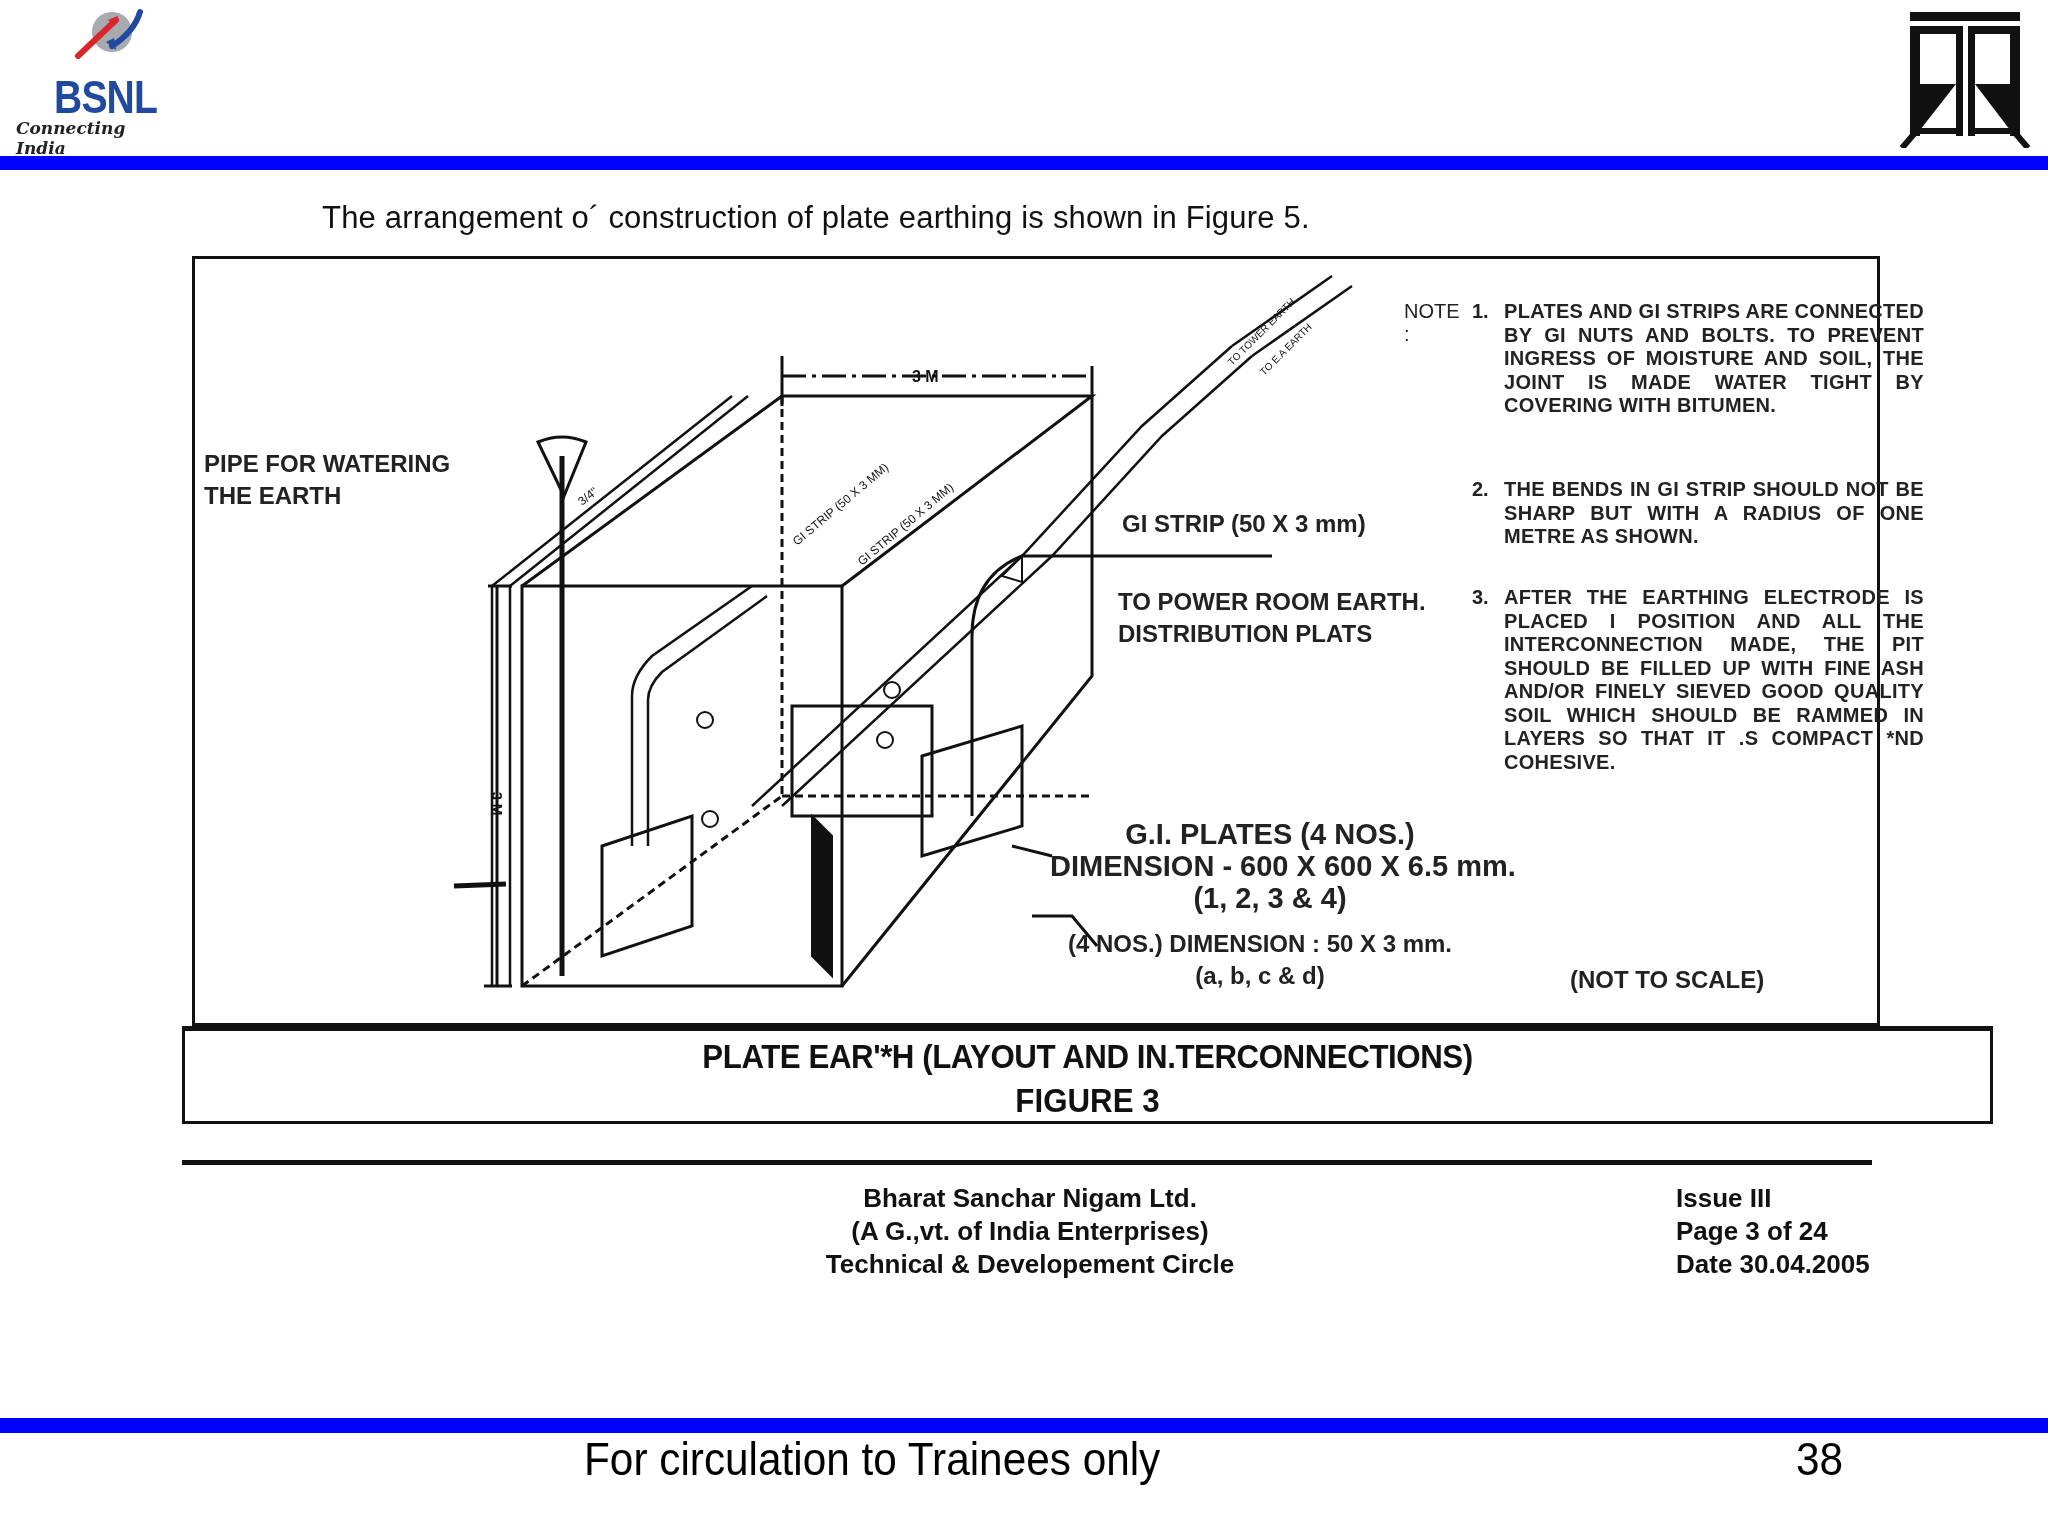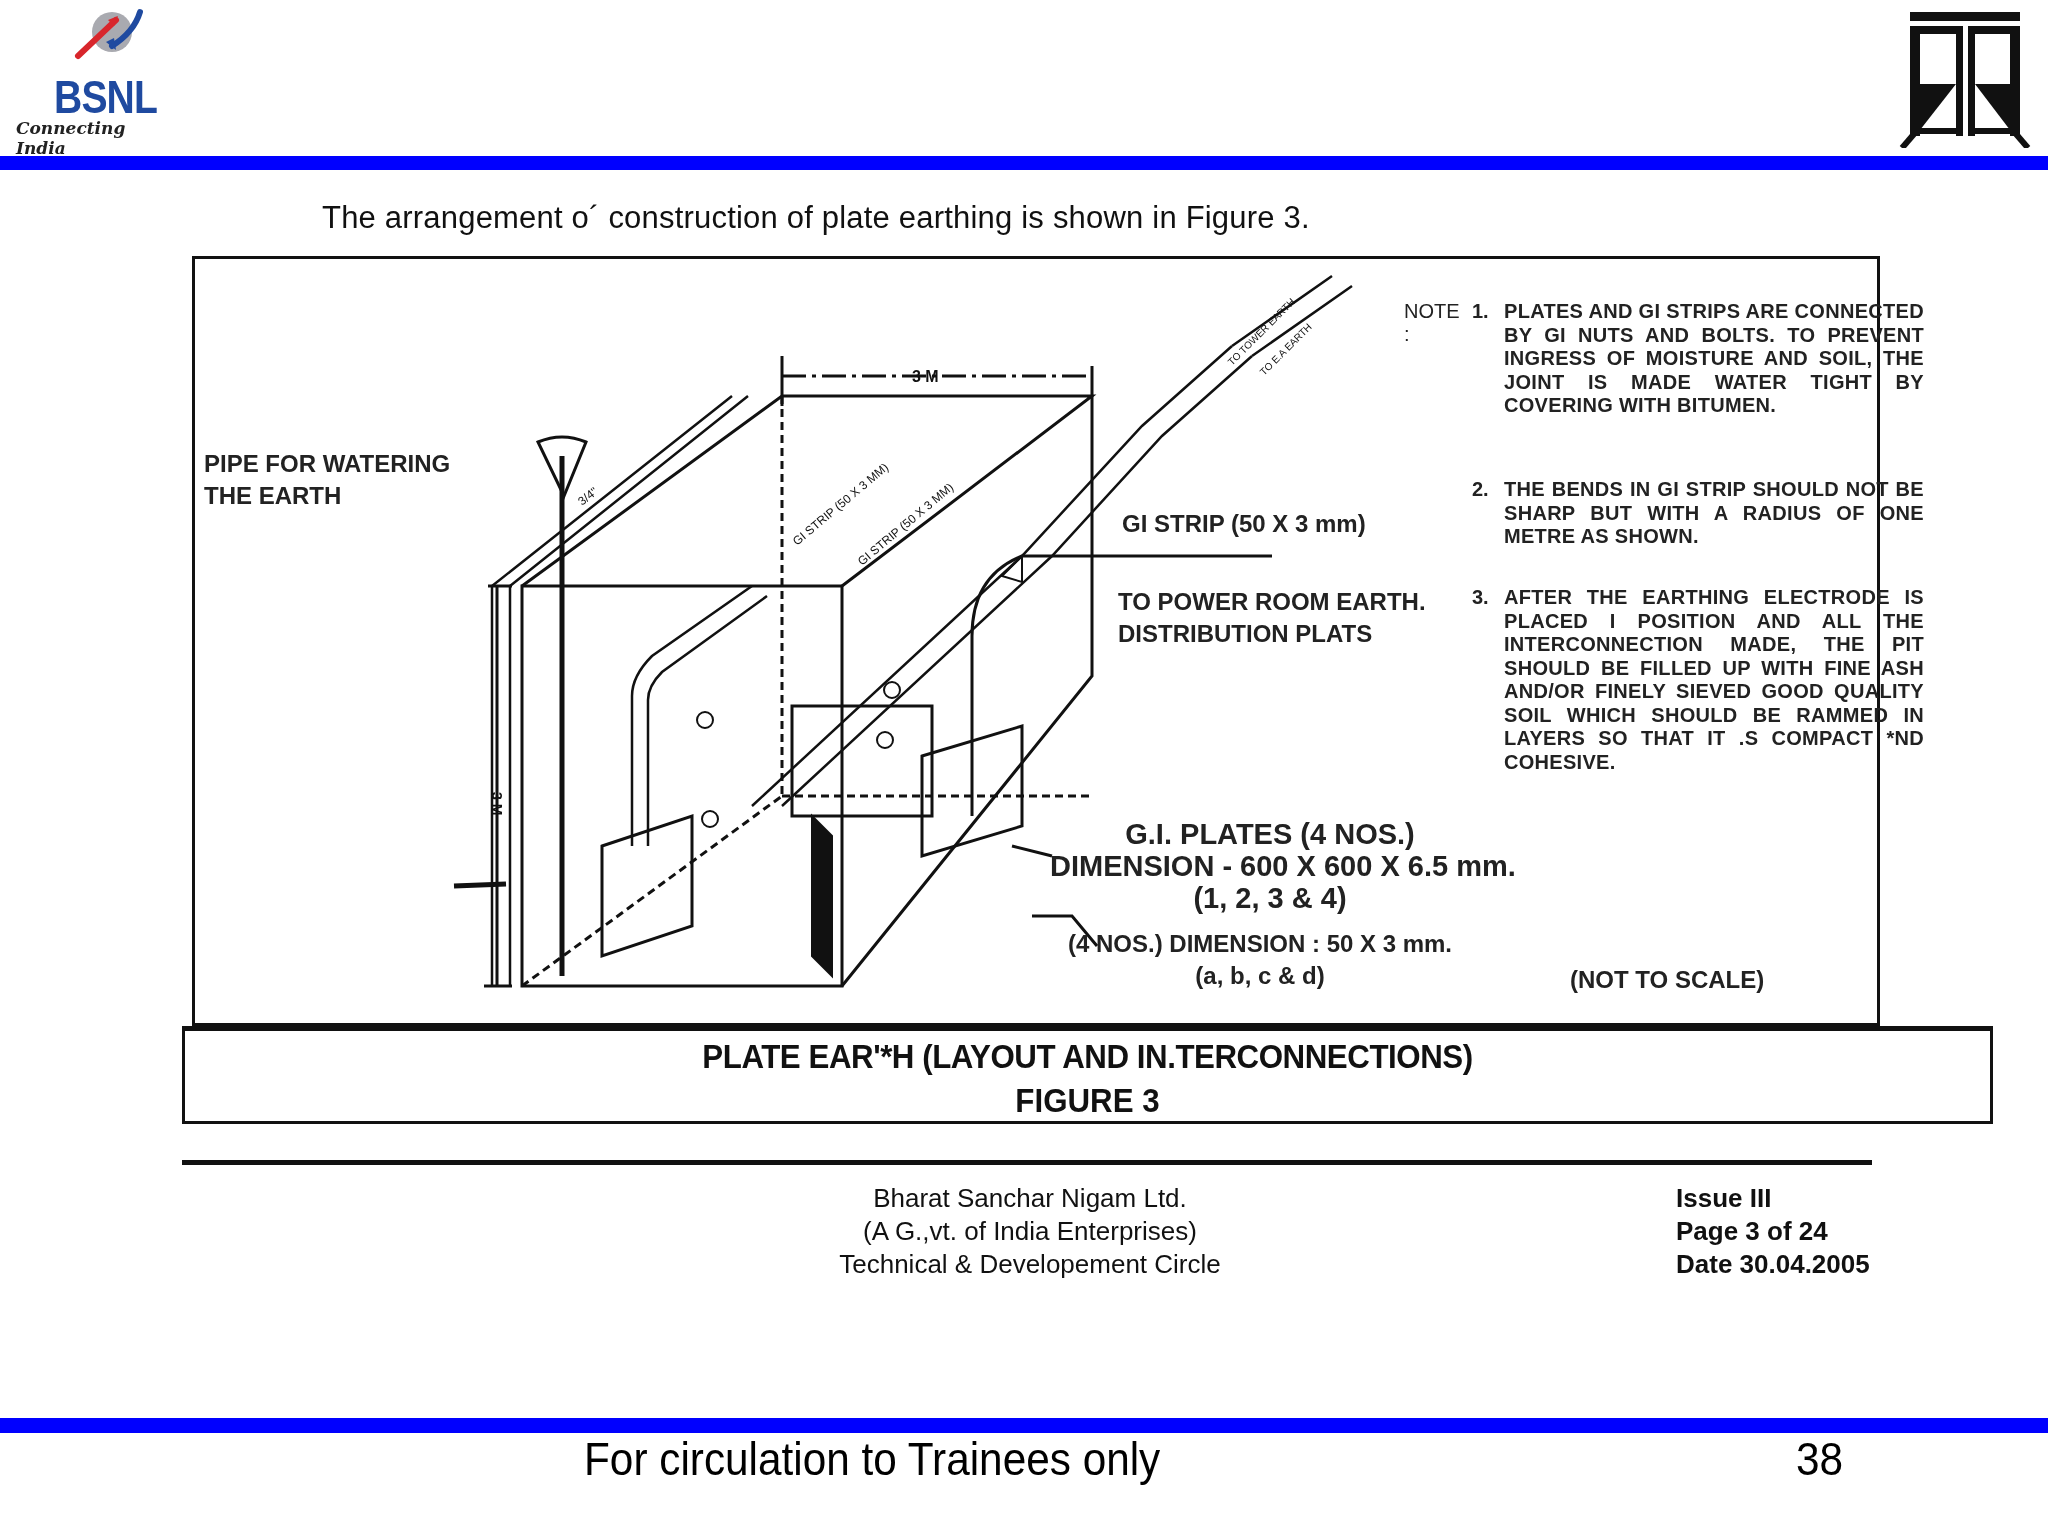--- a/index.html
+++ b/index.html
@@ -42,21 +42,21 @@
   .notes .head { position: absolute; left: 0; top: 0; font-weight: normal; }
   .note { position: absolute; left: 100px; width: 420px; }
   .note .num { position: absolute; left: -32px; top: 0; }
   .note .txt { text-align: justify; line-height: 23.5px; text-align-last: left; letter-spacing: 0.3px; }
   .note-1 { top: 0; }
   .note-2 { top: 178px; }
   .note-3 { top: 286px; }
 
   .doc-footer-rule { position: absolute; left: 182px; top: 1160px; width: 1690px; height: 5px; background: #111; }
   .org { position: absolute; left: 760px; top: 1182px; width: 540px; text-align: center; font-size: 26px;
-         font-weight: normal; line-height: 33px; color: #111; }
+         font-weight: bold; line-height: 33px; color: #111; }
   .issue { position: absolute; left: 1645px; top: 1182px; font-size: 26px; font-weight: bold; line-height: 33px; color: #111; margin-left: 31px; }
 
   .foot-text { position: absolute; left: 584px; top: 1432px; font-size: 46px; color: #000;
                transform: scaleX(0.92); transform-origin: left; }
   .foot-page { position: absolute; left: 1796px; top: 1432px; font-size: 46px; color: #000;
                transform: scaleX(0.92); transform-origin: left; }
 </style>
 </head>
 <body>
 
@@ -83,21 +83,21 @@
   <polygon points="22,76 58,76 22,122" fill="#111"></polygon>
   <polygon points="77,76 112,76 112,122" fill="#111"></polygon>
   <rect x="22" y="120" width="36" height="6" fill="#111"></rect>
   <rect x="77" y="120" width="35" height="6" fill="#111"></rect>
   <path d="M16 126 L4 140" stroke="#111" stroke-width="6"></path>
   <path d="M118 126 L130 140" stroke="#111" stroke-width="6"></path>
 </svg>
 
 <div class="top-bar"></div>
 
-<div class="intro">The arrangement o´ construction of plate earthing is shown in Figure 3.</div>
+<div class="intro">The arrangement o´ construction of plate earthing is shown in Figure 5.</div>
 
 <div class="figure-box"></div>
 
 <svg class="diagram" viewBox="0 0 1688 770" fill="none" stroke="#111" stroke-width="3">
 
   <path d="M330 330 L650 330 L650 730 L330 730 Z"></path>
 
   <path d="M330 330 L590 140 L900 140 L650 330"></path>
   <path d="M900 140 L900 420 L650 730"></path>
 

